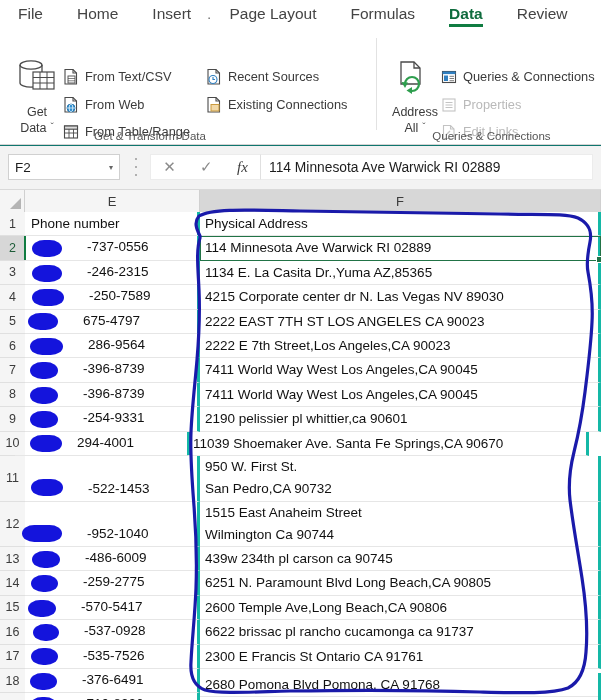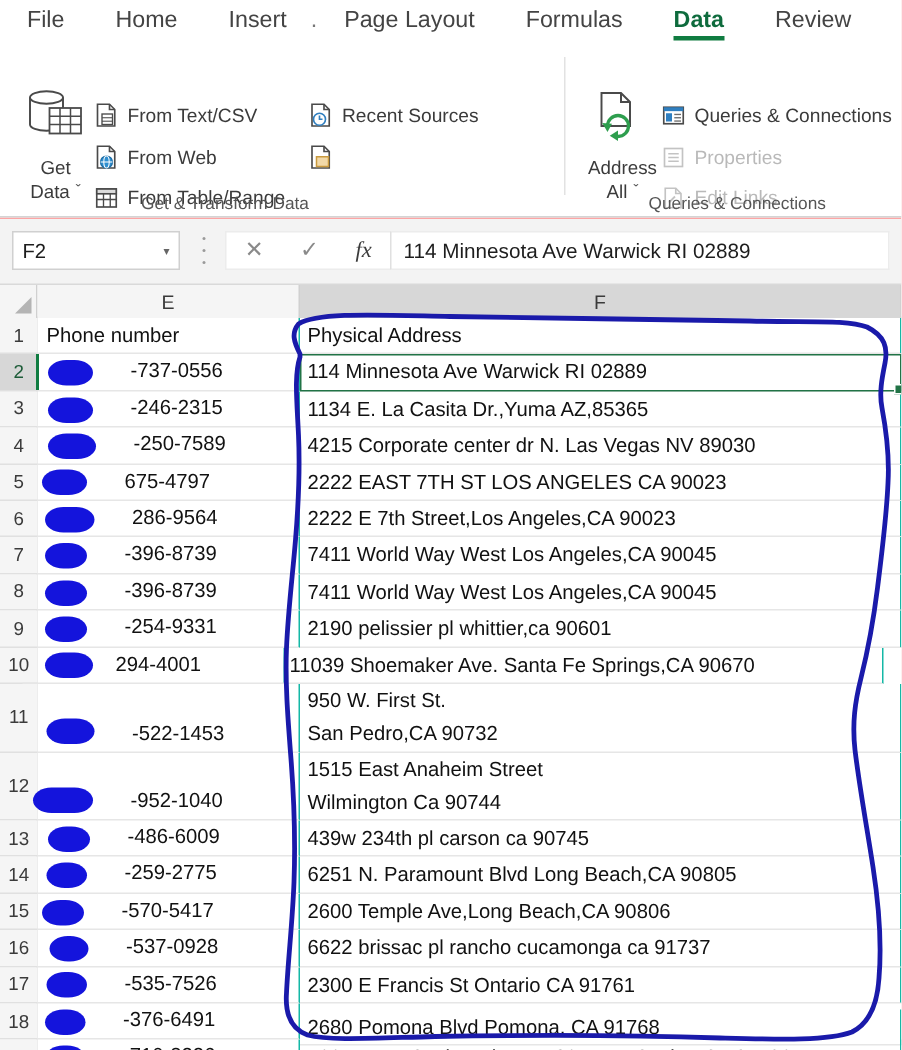--- a/index.html
+++ b/index.html
@@ -6,21 +6,21 @@
   html, body {
     margin: 0; padding: 0;
     width: 601px; height: 700px;
     overflow: hidden;
     background: #ffffff;
     font-family: "Liberation Sans", sans-serif;
   }
   #app {
     position: relative;
     width: 601px; height: 700px;
-    background: #fca5a5;
+    background: #0f766e;
   }
 
   
   .tabstrip {
     position: absolute; top: 0; left: 0;
     width: 601px; height: 30px;
     background: #ffffff;
     display: flex; align-items: flex-start;
     padding-left: 18px;
     overflow: hidden;
@@ -175,21 +175,21 @@
   }
   .rh.sel { background: #d7d7d7; color: #1d5c38; }
   .rh.sel::after {
     content: ""; position: absolute; right: -1px; top: 0; bottom: 0;
     width: 2px; background: #107c41;
   }
 
   .cell {
     position: absolute;
     border-bottom: 1px solid #e6e6e6;
-    border-right: 1px solid #14b8a6;
+    border-right: 3px solid #14b8a6;
     font-size: 13.5px;
     color: #111111;
     padding-left: 5px;
     display: flex; align-items: flex-start;
     overflow: hidden;
     background: transparent;
     white-space: pre-line;
     line-height: 22px;
   }
   .cell.ecol { padding-left: 6px; }
@@ -313,20 +313,21 @@
       </div>
 
       <div class="smallitem" style="left:205px; top:66px;">
         <span class="ic">
           <svg width="18" height="18" viewBox="0 0 18 18">
             <path d="M3 1.5 h8 l3.5 3.5 v11 h-11.5 z" fill="#ffffff" stroke="#4a4a4a" stroke-width="1.1"></path>
             <path d="M11 1.5 v3.5 h3.5" fill="none" stroke="#4a4a4a" stroke-width="1.1"></path>
             <rect x="6" y="8.5" width="8" height="6.5" fill="#f2d9a8" stroke="#c99a3f" stroke-width="1"></rect>
           </svg>
         </span>
+        <span class="lbl">Existing Connections</span>
       </div>
 
       <div class="grp-label" style="left:0; width:300px;">Get &amp; Transform Data</div>
     </div>
 
     <div class="grp-div" style="left:376px;"></div>
 
     <div class="grp" style="left:382px; width:219px;">
 
       <div class="bigbtn" style="left:2px; top:28px;">

